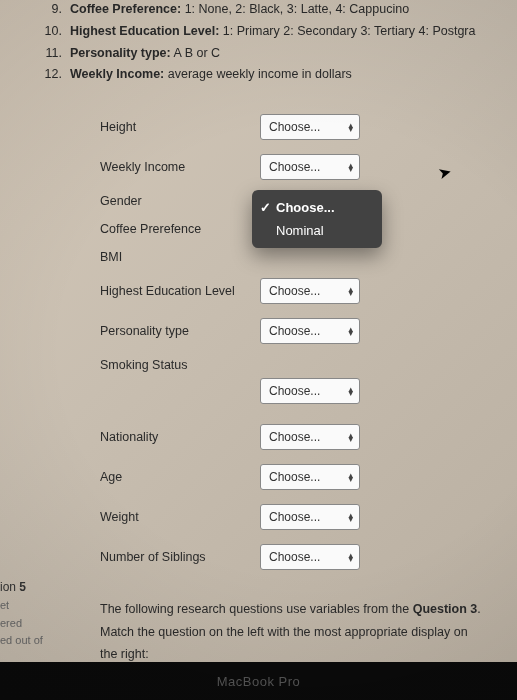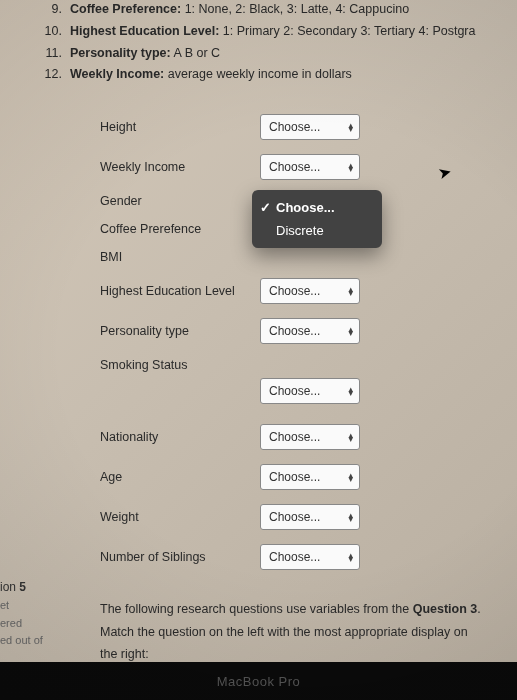--- a/index.html
+++ b/index.html
@@ -184,21 +184,21 @@
         <span class="select-arrow">
             <span>▴</span>
             <span>▾</span>
           </span>
       </div>
     </div>
     <div class="form-row">
       <div class="form-label">Gender</div>
       <div class="dropdown-open">
         <div class="dropdown-item selected">Choose...</div>
-        <div class="dropdown-item">Discrete</div>
+        <div class="dropdown-item">Nominal</div>
       </div>
     </div>
     <div class="form-row">
       <div class="form-label">Coffee Prerefence</div>
     </div>
     <div class="form-row">
       <div class="form-label">BMI</div>
     </div>
     <div class="form-row">
       <div class="form-label">Highest Education Level</div>

